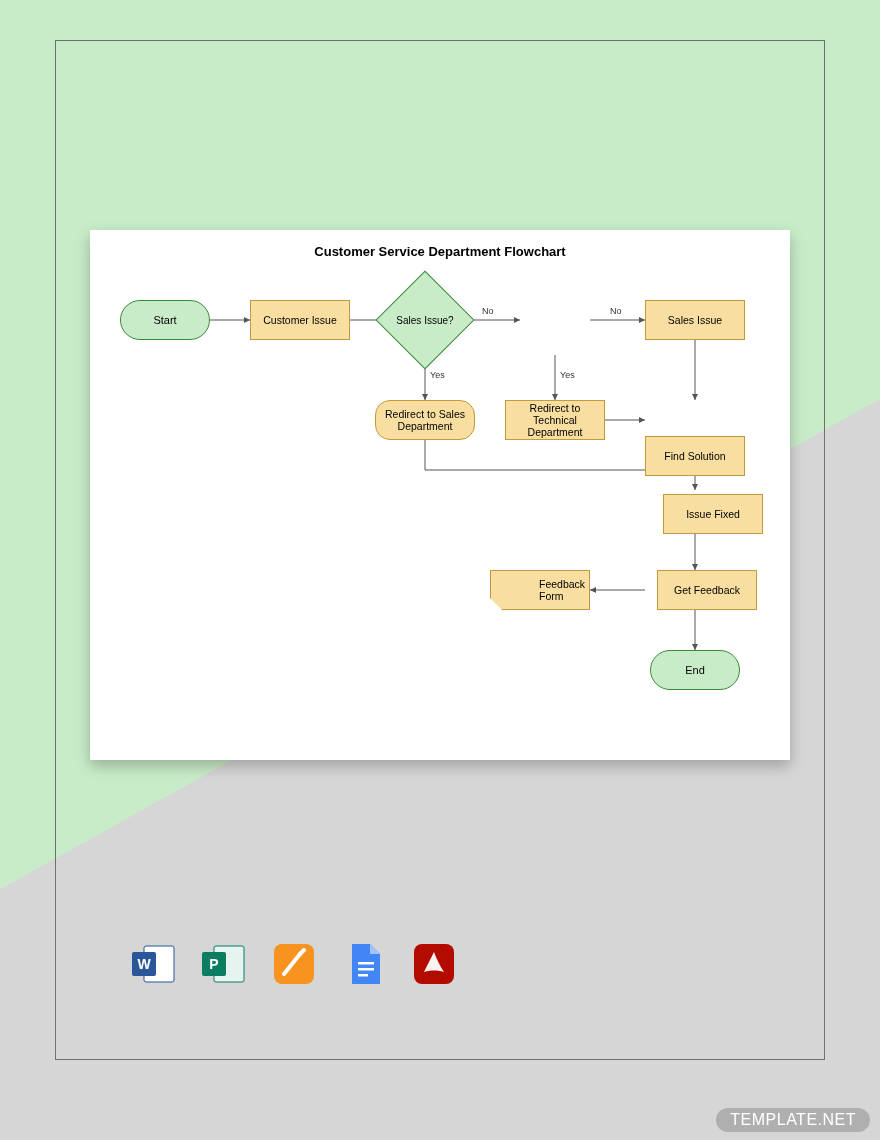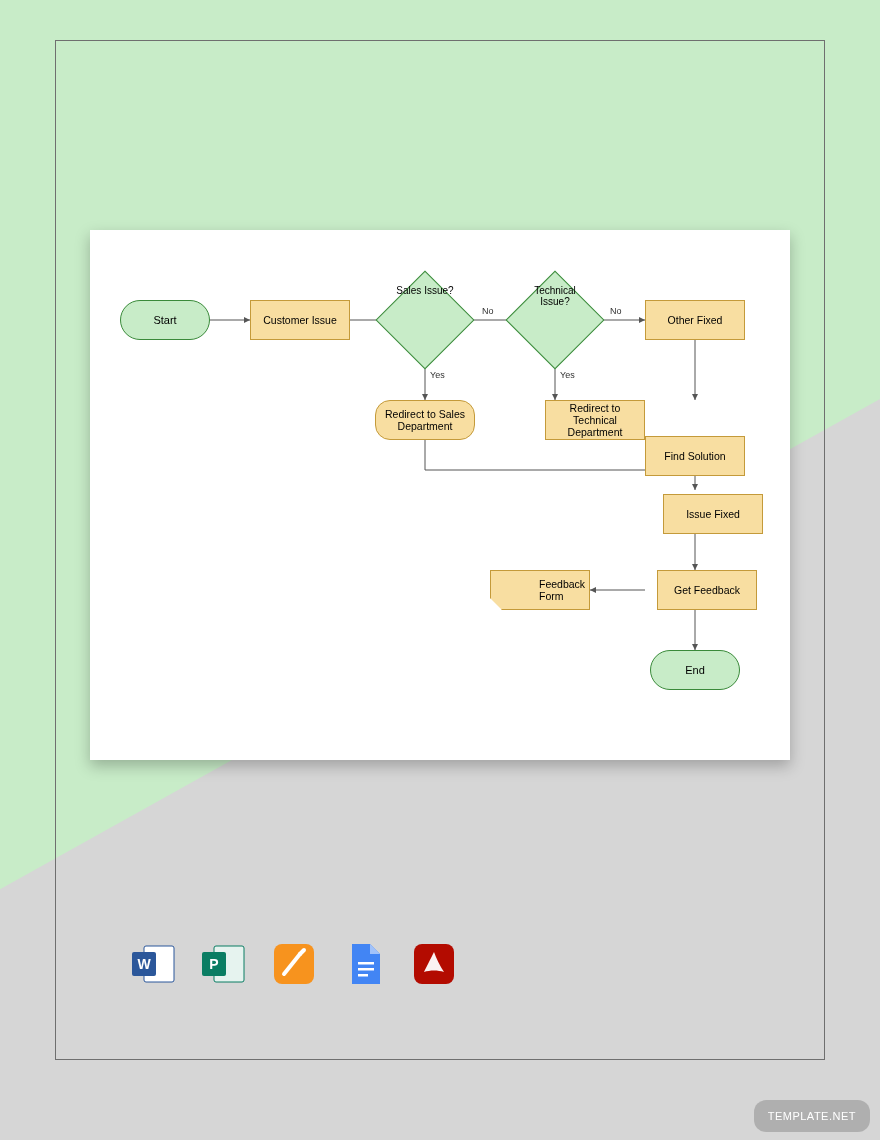--- a/index.html
+++ b/index.html
@@ -52,21 +52,21 @@
     position: absolute;
     width: 100px; height: 40px;
     background: #f8dea1;
     border: 1px solid #c49a3a;
     display: flex; align-items: center; justify-content: center;
     font-size: 10.5px; text-align: center; padding: 0 4px;
   }
   .diamond {
     position: absolute;
     width: 70px; height: 70px;
-    display: flex; justify-content: center;
+    display: flex; align-items: center; justify-content: center;
   }
   .diamond::before {
     content: "";
     position: absolute; inset: 0;
     background: #c8ecc8;
     border: 1px solid #3a8a3a;
     transform: rotate(45deg);
   }
   .diamond span { position: relative; font-size: 10px; text-align: center; line-height: 1.1; z-index: 1; }
 
@@ -84,35 +84,36 @@
   .lbl { position: absolute; font-size: 9px; color: #333; }
 
   .icons { position: absolute; left: 130px; top: 940px; display: flex; gap: 22px; }
   .app-icon { width: 48px; height: 48px; display: flex; align-items: center; justify-content: center; }
 
   .watermark {
     position: absolute;
     right: 10px; bottom: 8px;
     color: #fff;
     background: rgba(0,0,0,0.18);
-    font-size: 11px;
+    font-size: 16px;
     letter-spacing: 0.5px;
-    padding: 10px 14px;
+    padding: 3px 14px;
     border-radius: 12px;
   }
 </style>
 </head>
 <body>
 
 <div class="bg-top"></div>
 <div class="bg-diag"></div>
 
 <div class="frame"></div>
 
 <div class="sheet">
+  <div class="sheet-title">Customer Service Department Flowchart</div>
 
   <div class="fc">
 
     <svg class="lines">
       <defs>
         <marker id="ah" markerWidth="8" markerHeight="8" refX="6" refY="3" orient="auto">
           <path d="M0,0 L6,3 L0,6 Z" fill="#555"></path>
         </marker>
       </defs>
       <g stroke="#555" stroke-width="1" fill="none">
@@ -139,31 +140,28 @@
 
     <div class="pill" style="left:30px; top:70px;">
         <span>Start</span>
       </div>
     <div class="rect" style="left:160px; top:70px;">
         <span>Customer Issue</span>
       </div>
     <div class="diamond" style="left:300px; top:55px;">
         <span>Sales Issue?</span>
       </div>
-    <div class="diamond" style="left:430px; top:55px;">
-        <span>Technical Issue?</span>
-      </div>
     <div class="rect" style="left:555px; top:70px;">
-        <span>Other Fixed</span>
+        <span>Sales Issue</span>
       </div>
 
     <div class="rect" style="left:285px; top:170px;border-radius:15px;">
         <span>Redirect to Sales Department</span>
       </div>
-    <div class="rect" style="left:415px; top:170px;margin-left:40px;">
+    <div class="rect" style="left:415px; top:170px;">
         <span>Redirect to Technical Department</span>
       </div>
     <div class="rect" style="left:555px; top:170px;margin-top:36px;">
         <span>Find Solution</span>
       </div>
 
     <div class="rect" style="left:555px; top:264px;margin-left:18px;">
         <span>Issue Fixed</span>
       </div>
 

